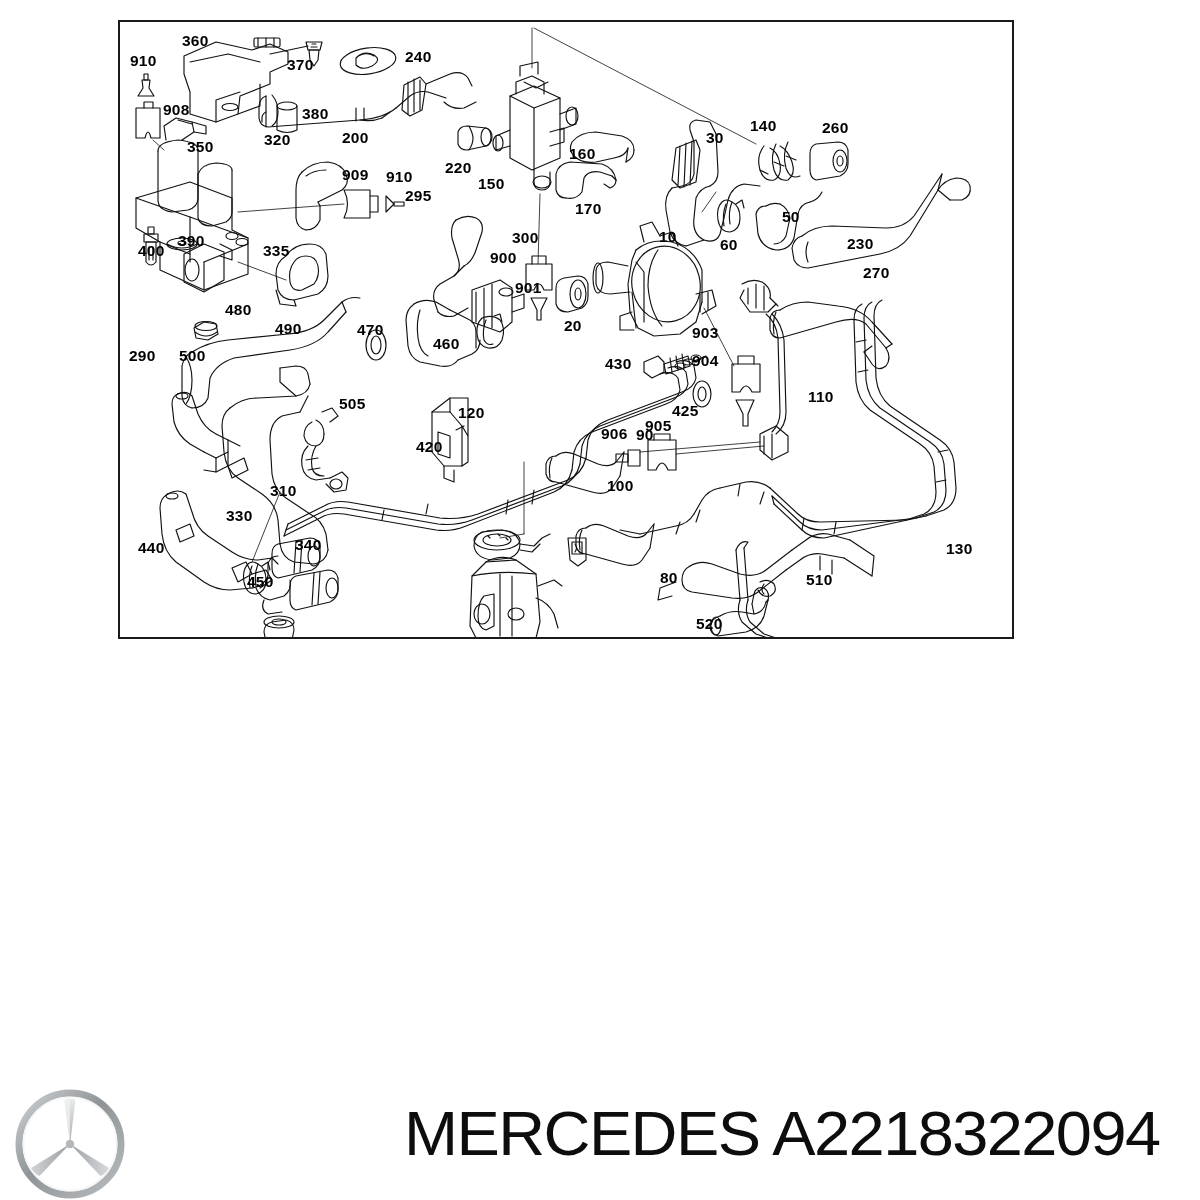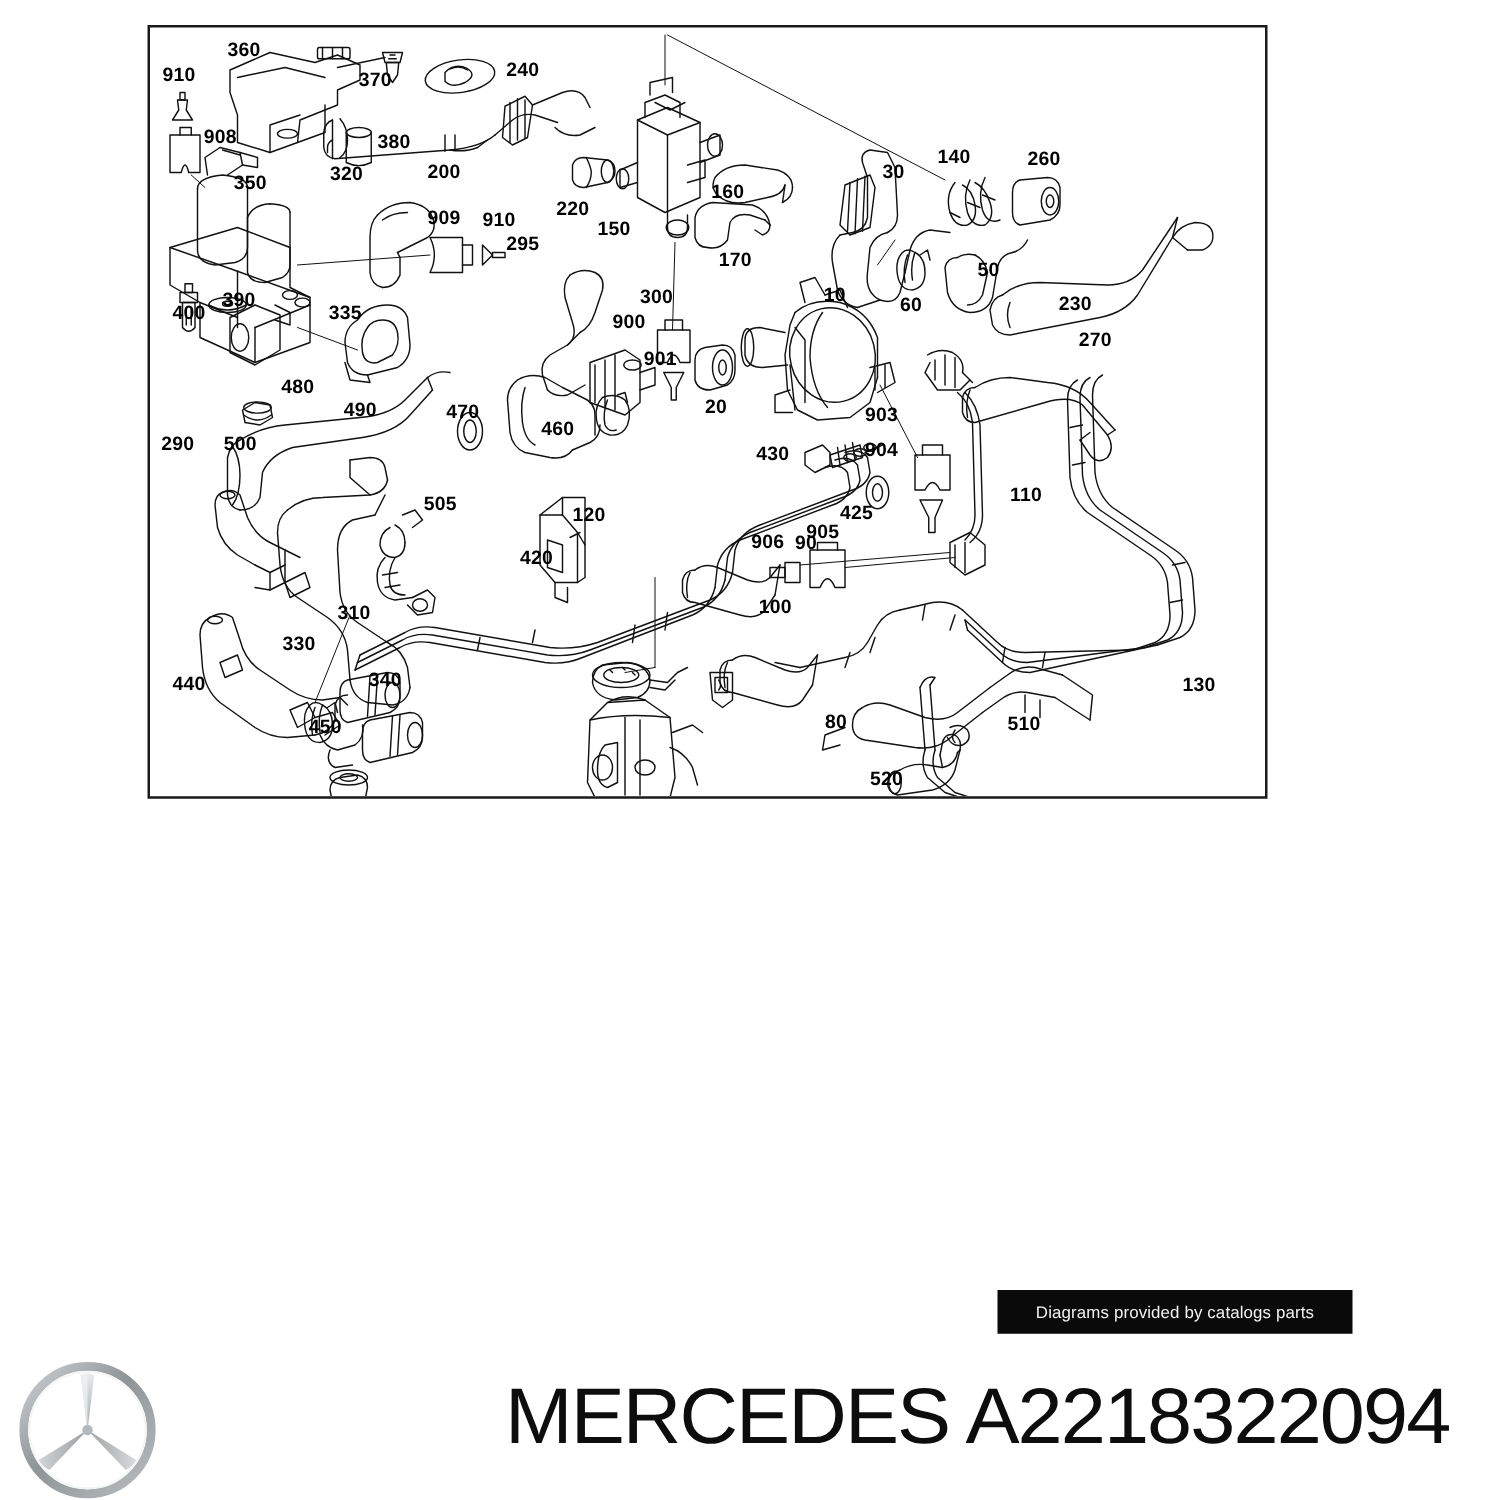--- a/index.html
+++ b/index.html
@@ -715,23 +715,20 @@
     <div class="lbl" style="left:106px; top:486px;">330</div>
     <div class="lbl" style="left:175px; top:515px;">340</div>
     <div class="lbl" style="left:540px; top:506px;margin-top:42px;">80</div>
     <div class="lbl" style="left:18px;  top:518px;">440</div>
     <div class="lbl" style="left:127px; top:552px;">450</div>
     <div class="lbl" style="left:826px; top:519px;">130</div>
     <div class="lbl" style="left:686px; top:550px;">510</div>
     <div class="lbl" style="left:556px; top:594px;margin-left:20px;">520</div>
   </div>
 
-  <div id="watermark">
-    <span>Diagrams provided by catalogs parts</span>
-  </div>
 
   <div id="brand-row">
 
     <svg id="mb-logo" viewBox="0 0 112 112">
       <defs>
         <linearGradient id="ringg" x1="0" y1="0" x2="1" y2="1">
           <stop offset="0%" stop-color="#cfd2d4"></stop>
           <stop offset="45%" stop-color="#8f9497"></stop>
           <stop offset="100%" stop-color="#b9bdbf"></stop>
         </linearGradient>

